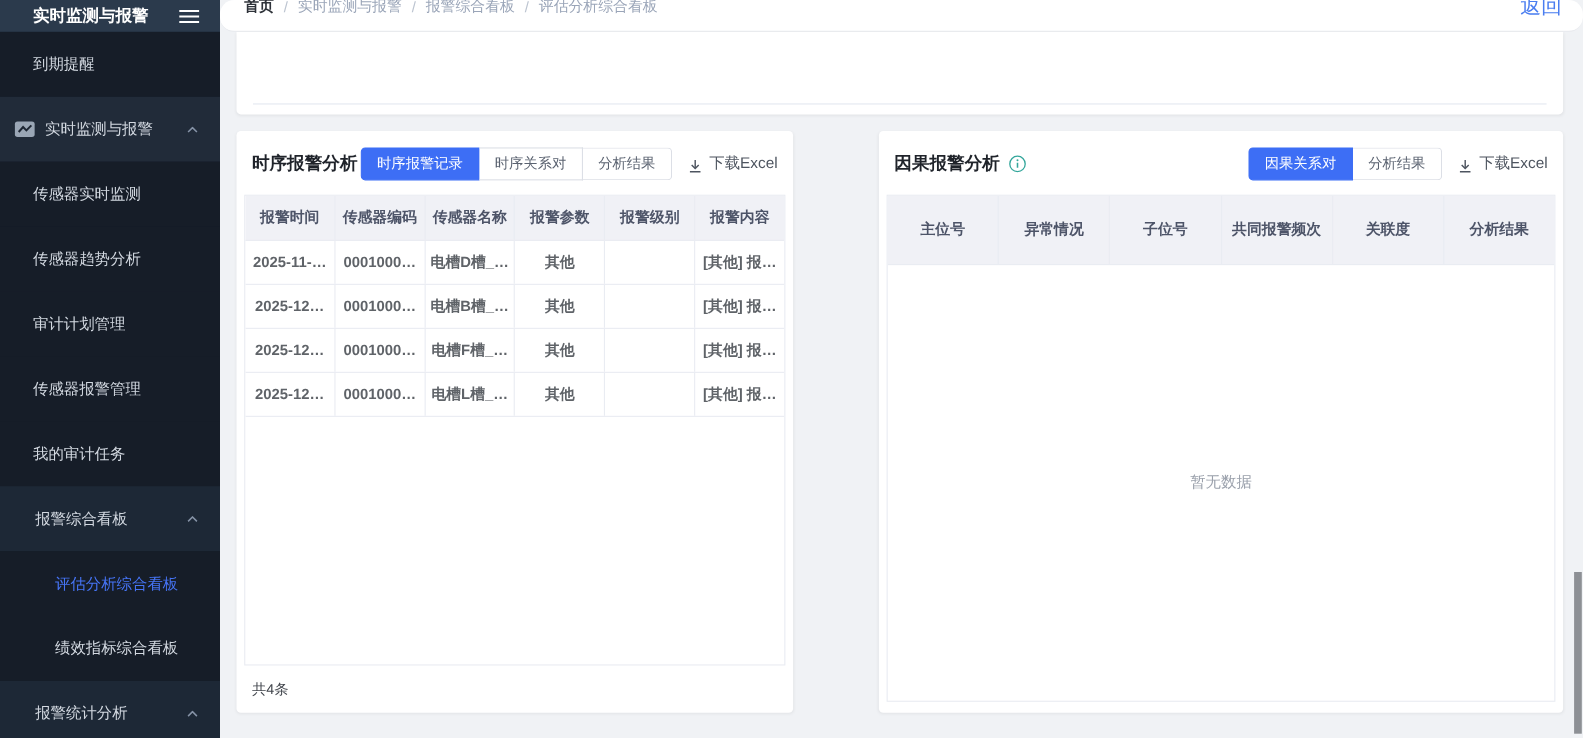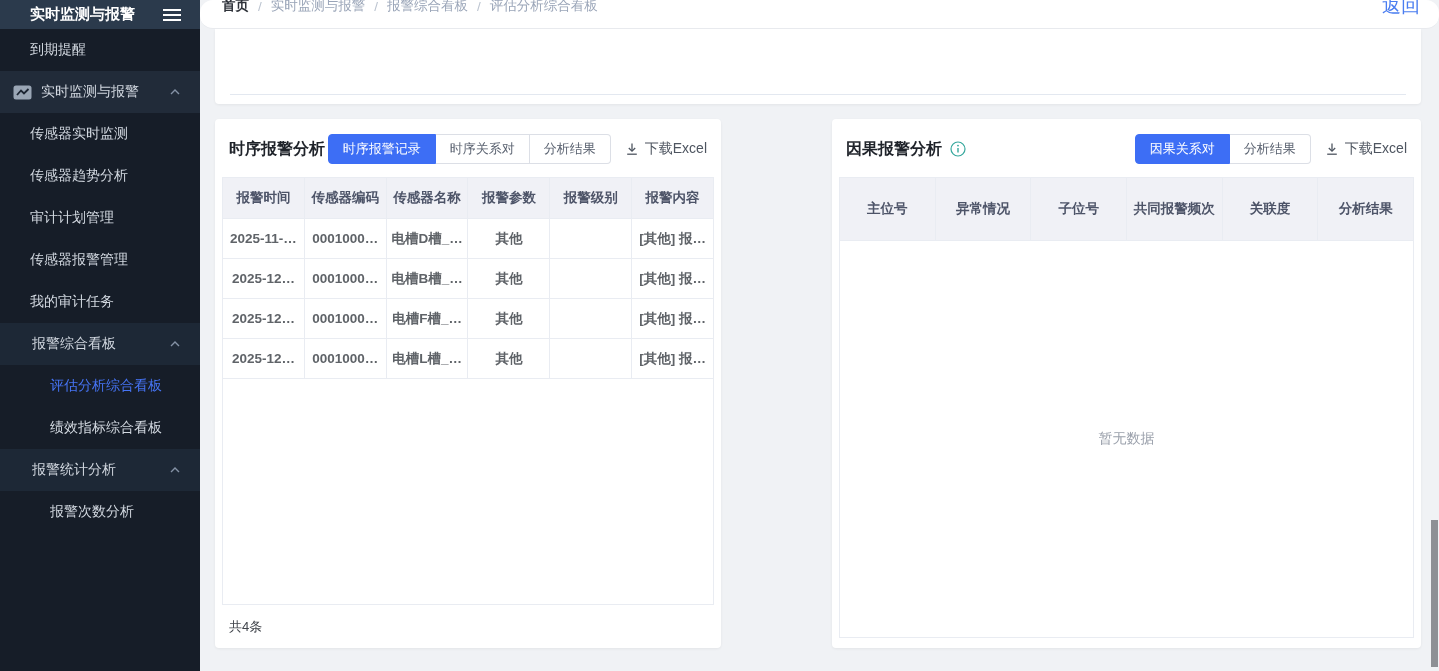--- a/index.html
+++ b/index.html
@@ -9,21 +9,21 @@
     background:#f0f2f5;
     position:relative;
   }
 
   
   .sidebar { position:absolute; left:0; top:0; width:200px; height:671px; background:#161d28; z-index:5; }
   .side-title {
     height:29px; background:#2b3a4c; color:#ffffff; font-size:15px; font-weight:bold;
     display:flex; align-items:center; justify-content:space-between; padding:0 18px 0 30px;
   }
-  .mi { display:flex; align-items:center; height:42px; color:#d3d9e1; font-size:14px; position:relative; cursor:pointer; }
+  .mi { display:flex; align-items:center; height:59px; color:#d3d9e1; font-size:14px; position:relative; cursor:pointer; }
   .mi.lvl1 { padding-left:30px; background:#161d28; }
   .mi.group { padding-left:13px; background:#212b39; }
   .mi.sub   { padding-left:32px; background:#1d2836; }
   .mi.lvl3  { padding-left:50px; background:#161d28; }
   .mi.active { color:#4674f5; }
   .mi .gicon { margin-right:9px; display:inline-flex; }
   .chev { position:absolute; right:20px; top:50%; transform:translateY(-50%); display:inline-flex; }
 
   
   .topbar {
@@ -45,34 +45,34 @@
     border-radius:0 0 4px 4px; box-shadow:0 1px 3px rgba(0,0,0,.06);
   }
   .top-card .inner-divider { position:absolute; left:15px; right:15px; bottom:9px; height:1px; background:#e3e8f0; }
 
   .panel {
     position:absolute; top:90px; bottom:23px; background:#fff; border-radius:4px;
     box-shadow:0 1px 3px rgba(0,0,0,.06); padding:12px 7px 10px;
     display:flex; flex-direction:column;
   }
   .panel-left  { left:15px; width:506px; }
-  .panel-right { left:632px; right:18px; }
+  .panel-right { left:599px; right:18px; }
 
   .panel-head { display:flex; align-items:center; padding:3px 7px 13px 7px; }
   .panel-title { font-size:16px; font-weight:bold; color:#1f232a; }
   .info-ic { margin-left:8px; display:inline-flex; cursor:pointer; }
   .tabs { margin-left:auto; display:flex; }
   .tab {
     height:30px; line-height:28px; padding:0 14px; font-size:13px; color:#5a6270;
     background:#fff; border:1px solid #dcdfe6; border-left:none; cursor:pointer; white-space:nowrap;
   }
   .tab:first-child { border-left:1px solid #dcdfe6; border-radius:4px 0 0 4px; }
   .tab:last-child { border-radius:0 4px 4px 0; }
   .tab.active { background:#3d6ef5; border-color:#3d6ef5; color:#fff; }
-  .dl-btn { display:flex; align-items:center; gap:6px; margin-left:14px; color:#4e5560; font-size:14px; cursor:pointer; white-space:nowrap; }
+  .dl-btn { display:flex; align-items:flex-end; gap:6px; margin-left:14px; color:#4e5560; font-size:14px; cursor:pointer; white-space:nowrap; }
 
   .tbl { border:1px solid #e9ecf2; flex:1; display:flex; flex-direction:column; overflow:hidden; }
   .thead { display:flex; background:#f0f1f6; border-bottom:1px solid #e9ecf2; }
   .th {
     flex:1; display:flex; align-items:center; justify-content:center; text-align:center;
     font-size:13.5px; font-weight:600; color:#4d5468; border-right:1px solid #e9ecf2;
     padding:4px 6px; min-height:40px; line-height:1.55;
   }
   .thead.tall .th { min-height:62px; }
   .th:last-child { border-right:none; }

